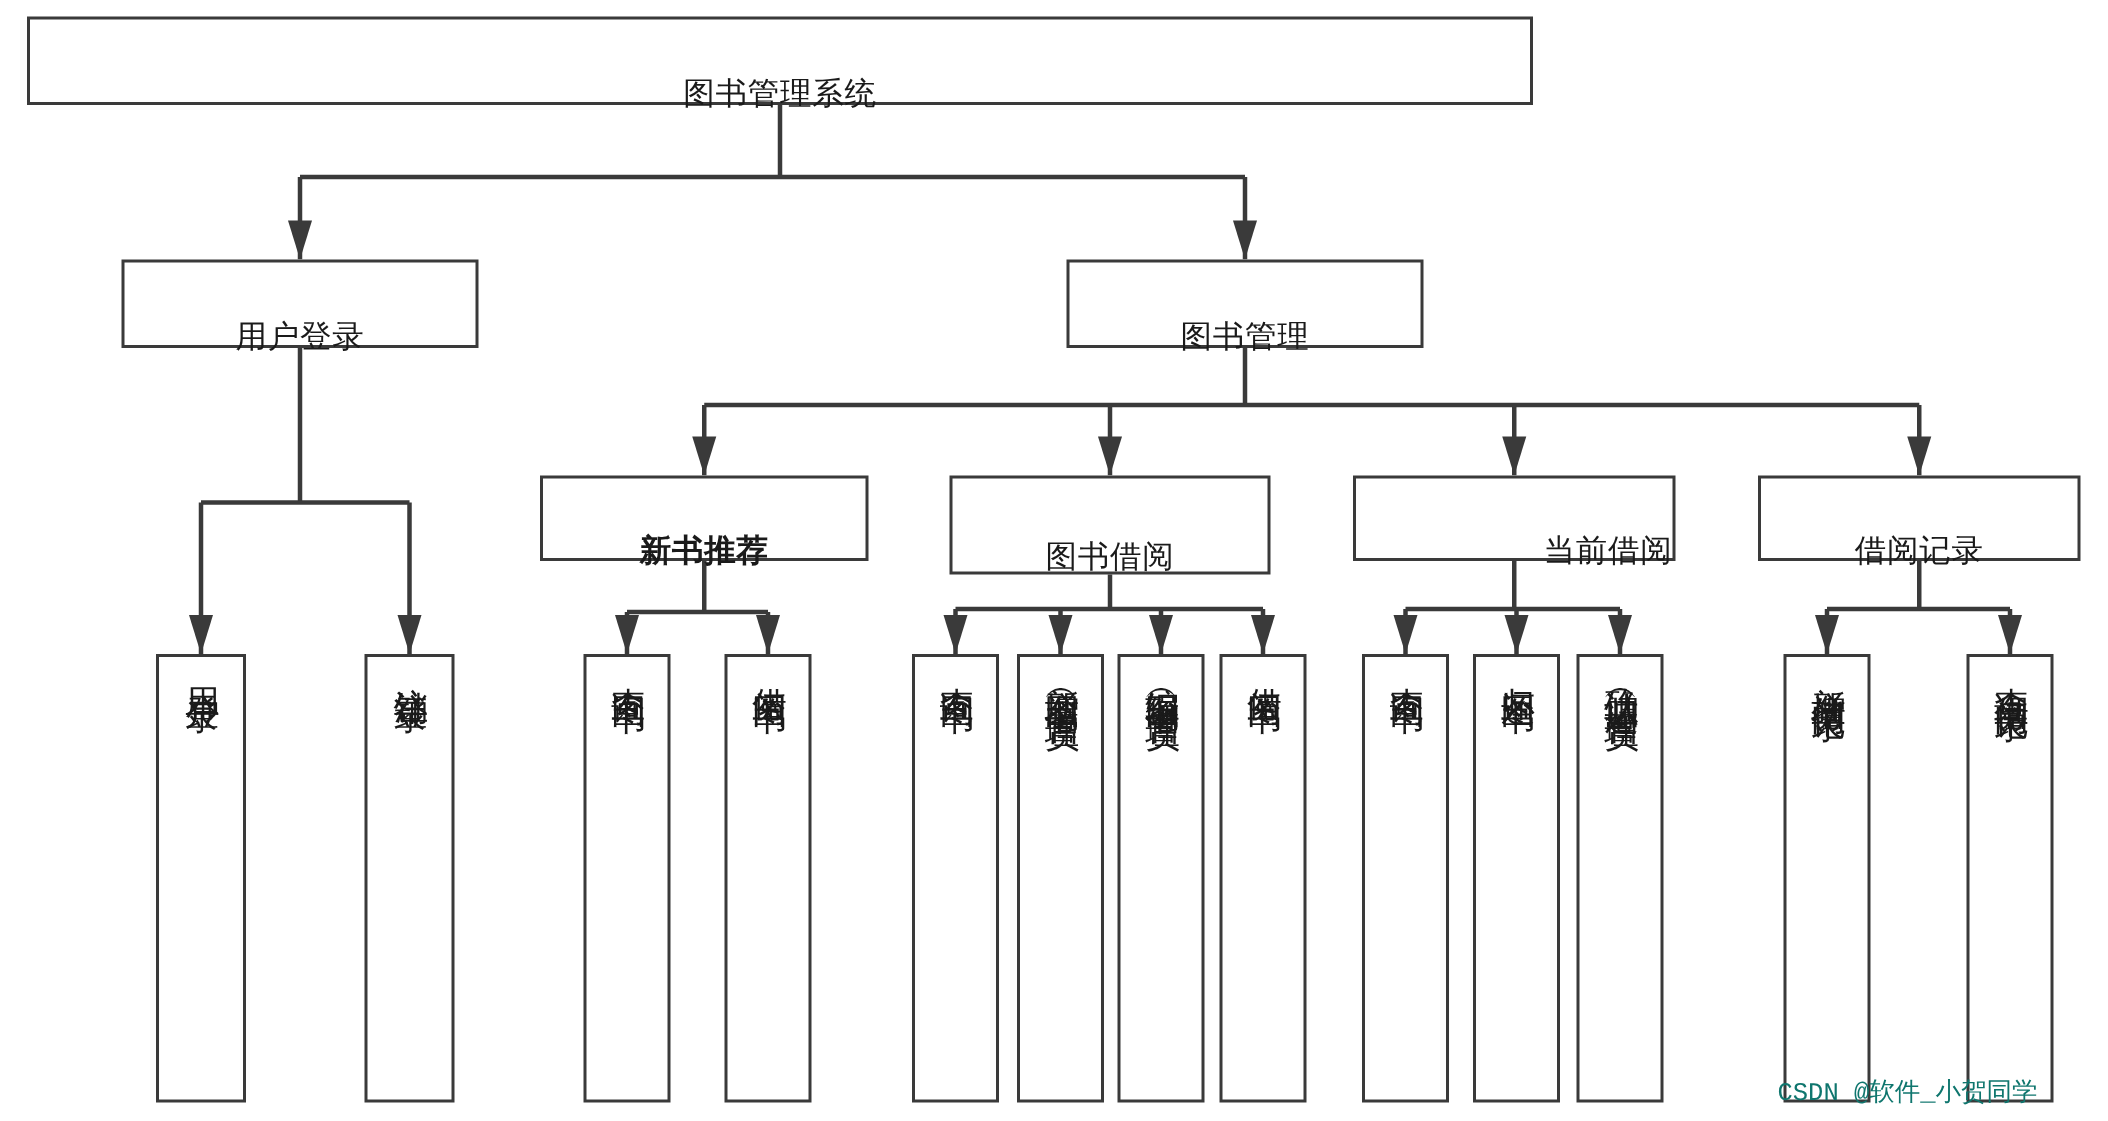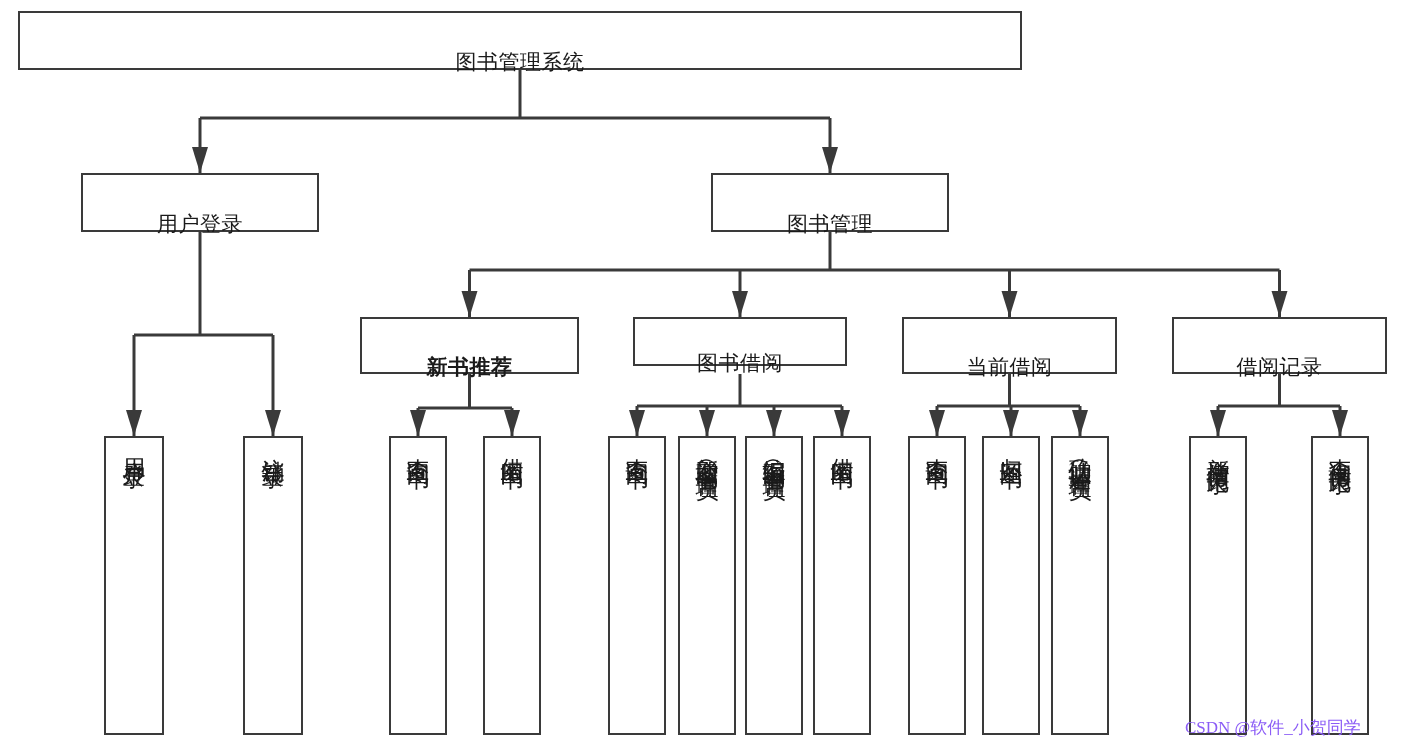--- a/index.html
+++ b/index.html
@@ -58,22 +58,22 @@
     text-orientation: upright;
     font-size: 23px;
     letter-spacing: 3px;
     line-height: 1;
   }
   .watermark {
     position: absolute;
     left: 1185px;
     top: 716px;
     font-size: 17px;
-    color: #8b5cf6;
-    font-family: Liberation Serif, serif;
+    color: #0f766e;
+    font-family: Liberation Mono, monospace;
     white-space: pre;
     pointer-events: none;
   }
 </style>
 </head>
 <body>
 
 <div id="diagram-root">
   <svg class="diagram-svg" id="connector-layer" viewBox="0 0 1405 747" preserveAspectRatio="none" aria-hidden="true">
       <line x1="520" y1="70" x2="520" y2="118" stroke="#3a3a3a" stroke-width="3"></line>
@@ -135,24 +135,24 @@
       </div>
       <div class="node-box horizontal" style="left: 81px; top: 173px; width: 238px; height: 59px;">
         <span class="node-label">用户登录</span>
       </div>
       <div class="node-box horizontal" style="left: 711px; top: 173px; width: 238px; height: 59px; align-items: center;">
         <span class="node-label">图书管理</span>
       </div>
       <div class="node-box horizontal" style="left: 360px; top: 317px; width: 219px; height: 57px; font-weight: bold;">
         <span class="node-label">新书推荐</span>
       </div>
-      <div class="node-box horizontal" style="left: 633px; top: 317px; width: 214px; height: 49px;">
+      <div class="node-box horizontal" style="left: 633px; top: 317px; width: 214px; height: 66px;">
         <span class="node-label">图书借阅</span>
       </div>
-      <div class="node-box horizontal" style="left: 902px; top: 317px; width: 215px; height: 57px;">
+      <div class="node-box horizontal" style="left: 902px; top: 317px; width: 215px; height: 57px; justify-content: flex-end;">
         <span class="node-label">当前借阅</span>
       </div>
       <div class="node-box horizontal" style="left: 1172px; top: 317px; width: 215px; height: 57px;">
         <span class="node-label">借阅记录</span>
       </div>
       <div class="node-box vertical" style="left: 104px; top: 436px; width: 60px; height: 299px;">
         <span class="node-label">用户登录</span>
       </div>
       <div class="node-box vertical" style="left: 243px; top: 436px; width: 60px; height: 299px;">
         <span class="node-label">注销登录</span>

